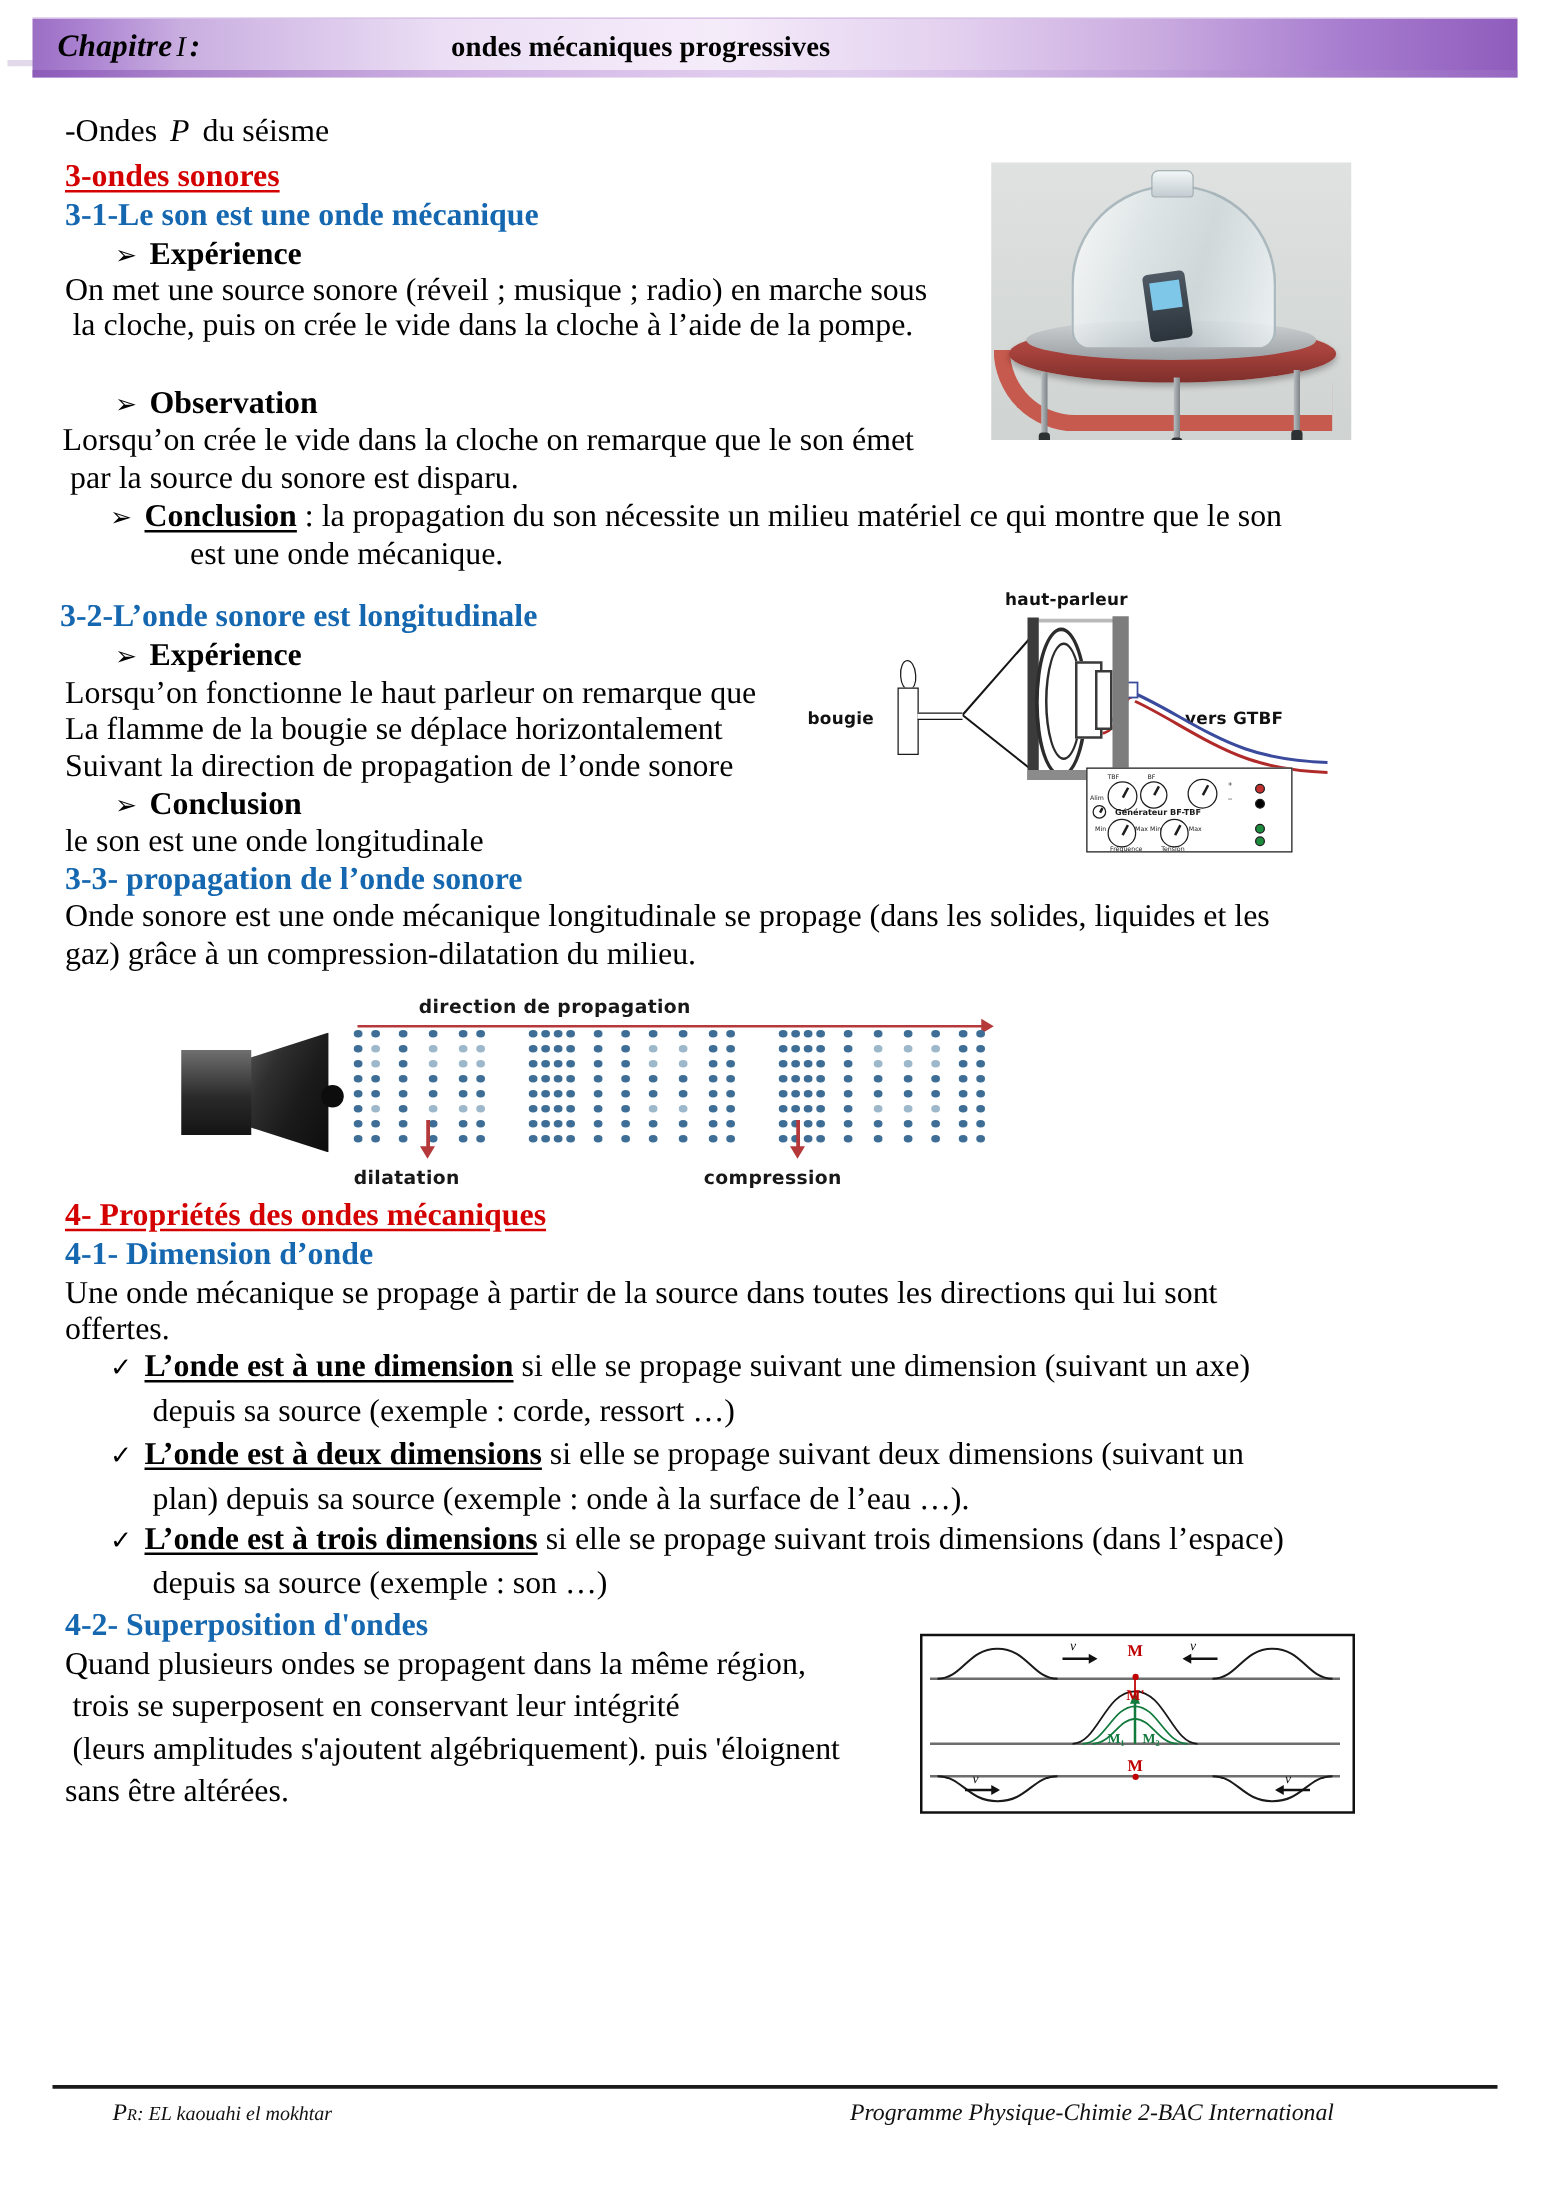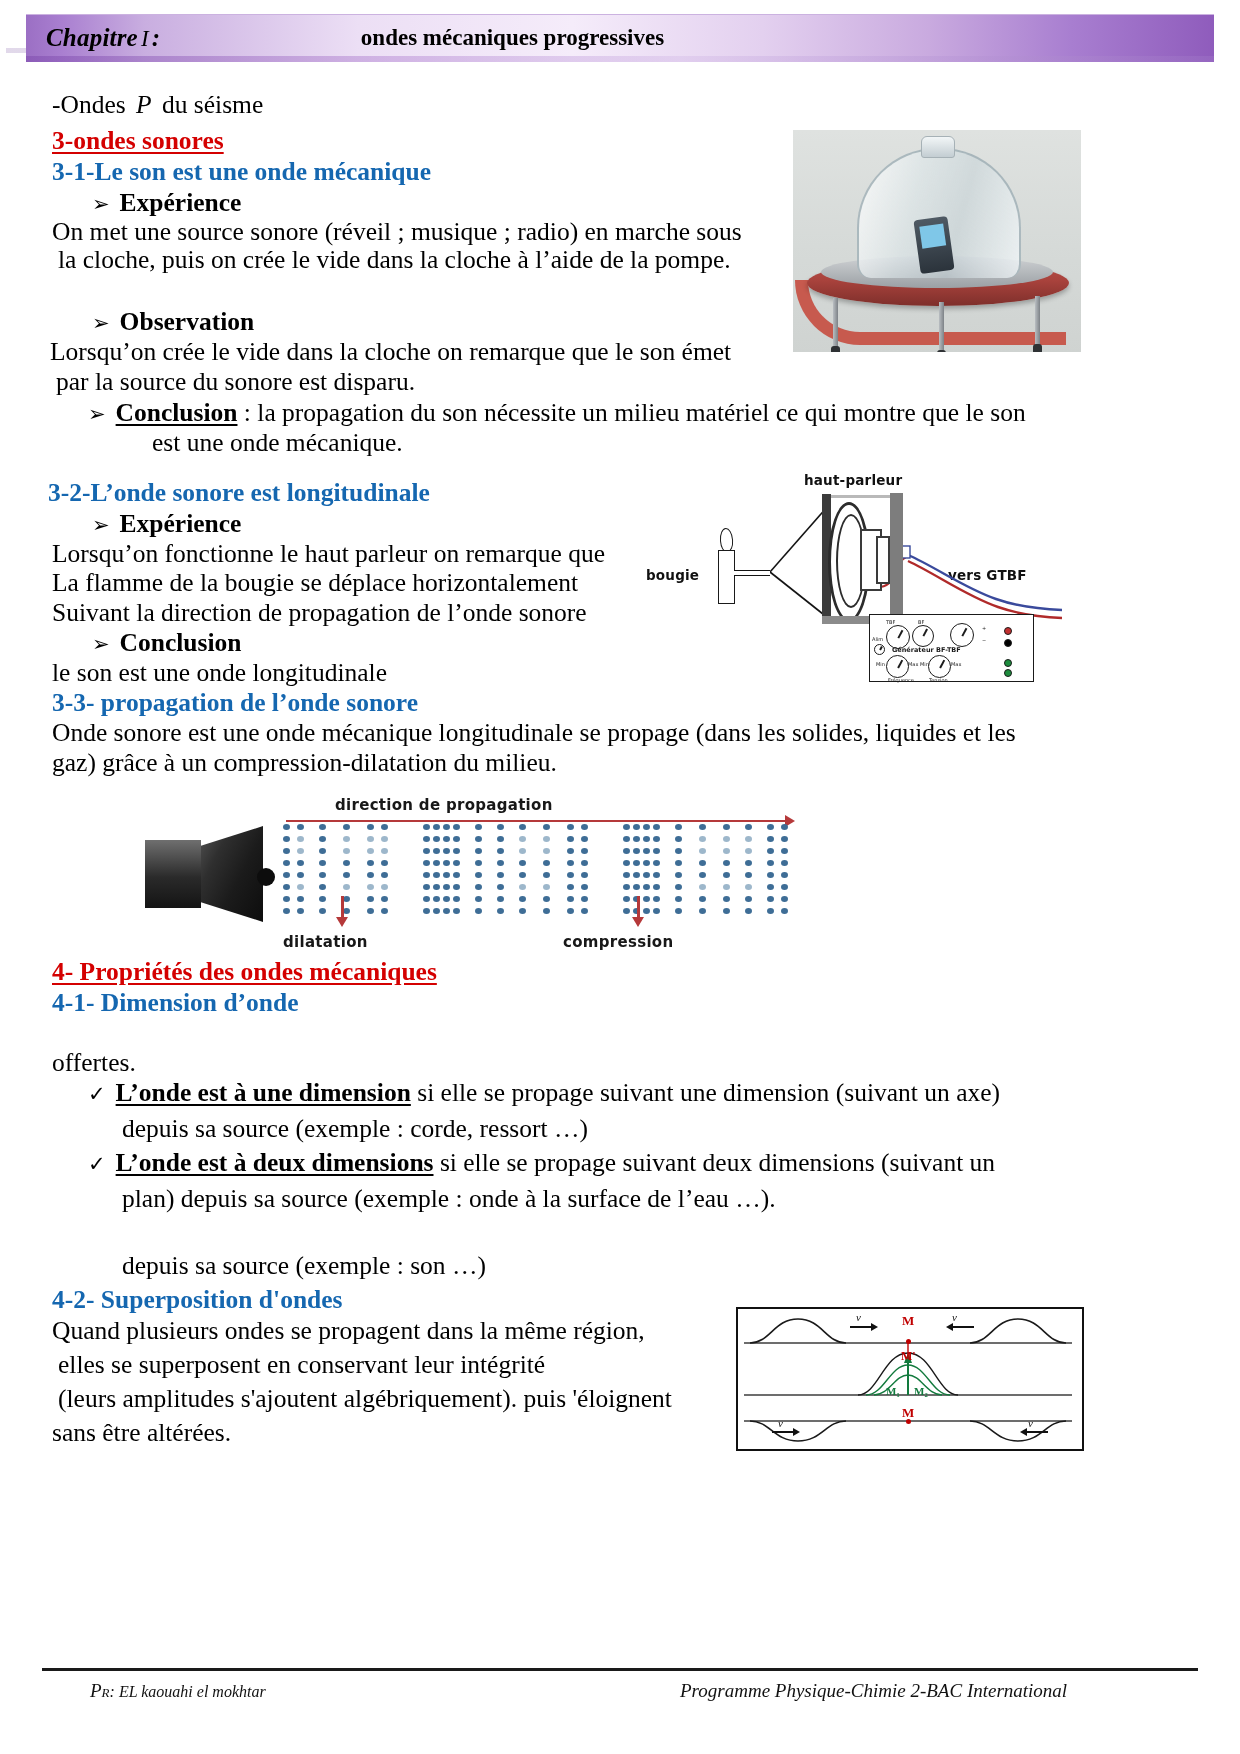--- a/index.html
+++ b/index.html
@@ -856,37 +856,41 @@
 
     <div class="down-arrow" style="left:196px; top:100px; height:22px;"></div>
     <div class="down-arrow" style="left:492px; top:100px; height:22px;"></div>
 
     <div class="prop-foot" style="left:138px; top:137px;">dilatation</div>
     <div class="prop-foot" style="left:418px; top:137px;">compression</div>
   </div>
 
   <div class="txt red-h" style="left:52px; top:955px;">4- Propriétés des ondes mécaniques</div>
   <div class="txt blue-h" style="left:52px; top:986px;">4-1- Dimension d’onde</div>
+  <div class="txt" style="left:52px; top:1017px;">Une onde mécanique se propage à partir de la source dans toutes les directions qui lui sont</div>
   <div class="txt" style="left:52px; top:1046px;">offertes.</div>
 
   <div class="txt" style="left:88px; top:1076px;">
     <span class="bullet-check">✓</span><span class="bu">L’onde  est  à  une  dimension</span><span> si  elle  se  propage  suivant  une  dimension  (suivant  un  axe)</span>
   </div>
   <div class="txt" style="left:122px; top:1112px;">depuis sa source (exemple : corde, ressort …)</div>
 
   <div class="txt" style="left:88px; top:1146px;">
     <span class="bullet-check">✓</span><span class="bu">L’onde  est  à  deux  dimensions</span><span> si  elle  se  propage  suivant  deux  dimensions  (suivant  un</span>
   </div>
   <div class="txt" style="left:122px; top:1182px;">plan) depuis sa source (exemple : onde à la surface de l’eau …).</div>
 
+  <div class="txt" style="left:88px; top:1214px;">
+    <span class="bullet-check">✓</span><span class="bu">L’onde est à trois dimensions</span><span> si elle se propage suivant trois dimensions (dans l’espace)</span>
+  </div>
   <div class="txt" style="left:122px; top:1249px;">depuis sa source (exemple : son …)</div>
 
   <div class="txt blue-h" style="left:52px; top:1283px;">4-2- Superposition d'ondes</div>
   <div class="txt" style="left:52px; top:1314px;">Quand plusieurs ondes se propagent dans la même région,</div>
-  <div class="txt" style="left:58px; top:1348px;">elles se superposent en conservant leur intégrité</div>
+  <div class="txt" style="left:58px; top:1348px;">trois se superposent en conservant leur intégrité</div>
   <div class="txt" style="left:58px; top:1382px;">(leurs amplitudes s'ajoutent algébriquement). puis 'éloignent</div>
   <div class="txt" style="left:52px; top:1416px;">sans être altérées.</div>
 
   <div class="fig-sup">
     <svg width="340" height="136" style="position:absolute; left:0; top:0;">
 
       <line x1="6" y1="34" x2="334" y2="34" stroke="#6d6d6d" stroke-width="2"></line>
       <path d="M 12 34 C 32 34, 36 10, 60 10 C 84 10, 88 34, 108 34" stroke="#1a1a1a" stroke-width="1.6" fill="none"></path>
       <path d="M 232 34 C 252 34, 256 10, 280 10 C 304 10, 308 34, 328 34" stroke="#1a1a1a" stroke-width="1.6" fill="none"></path>
 

